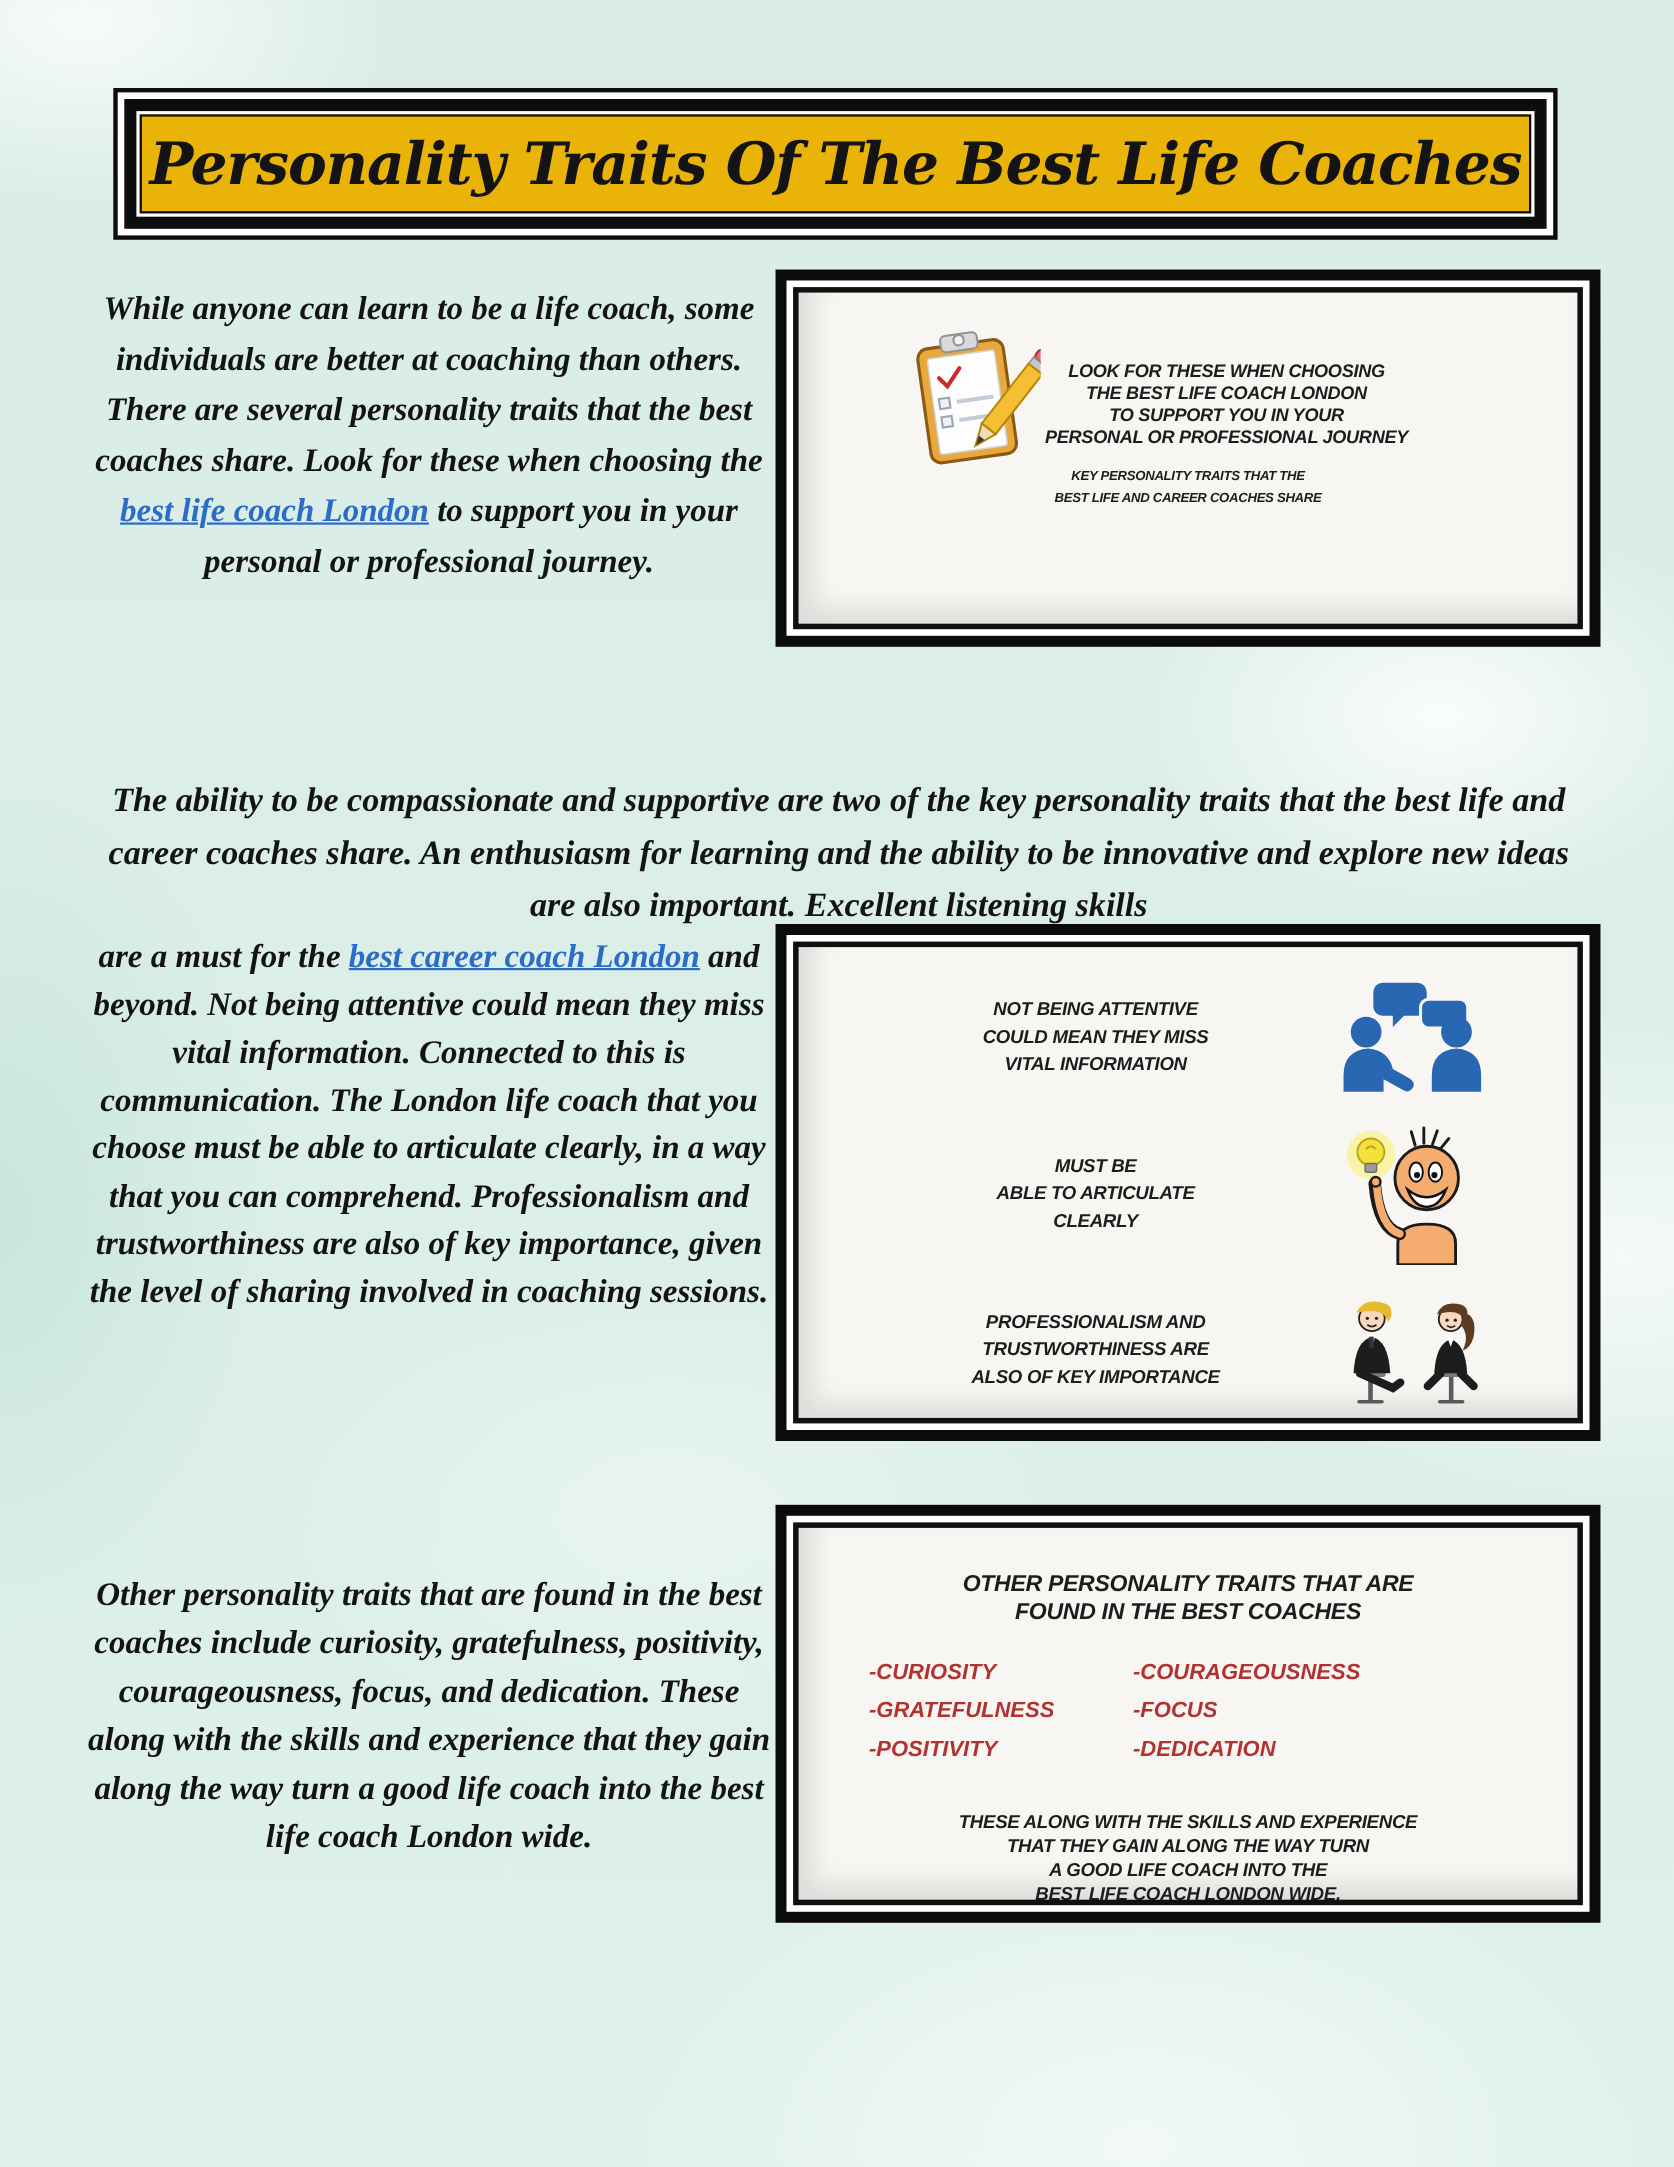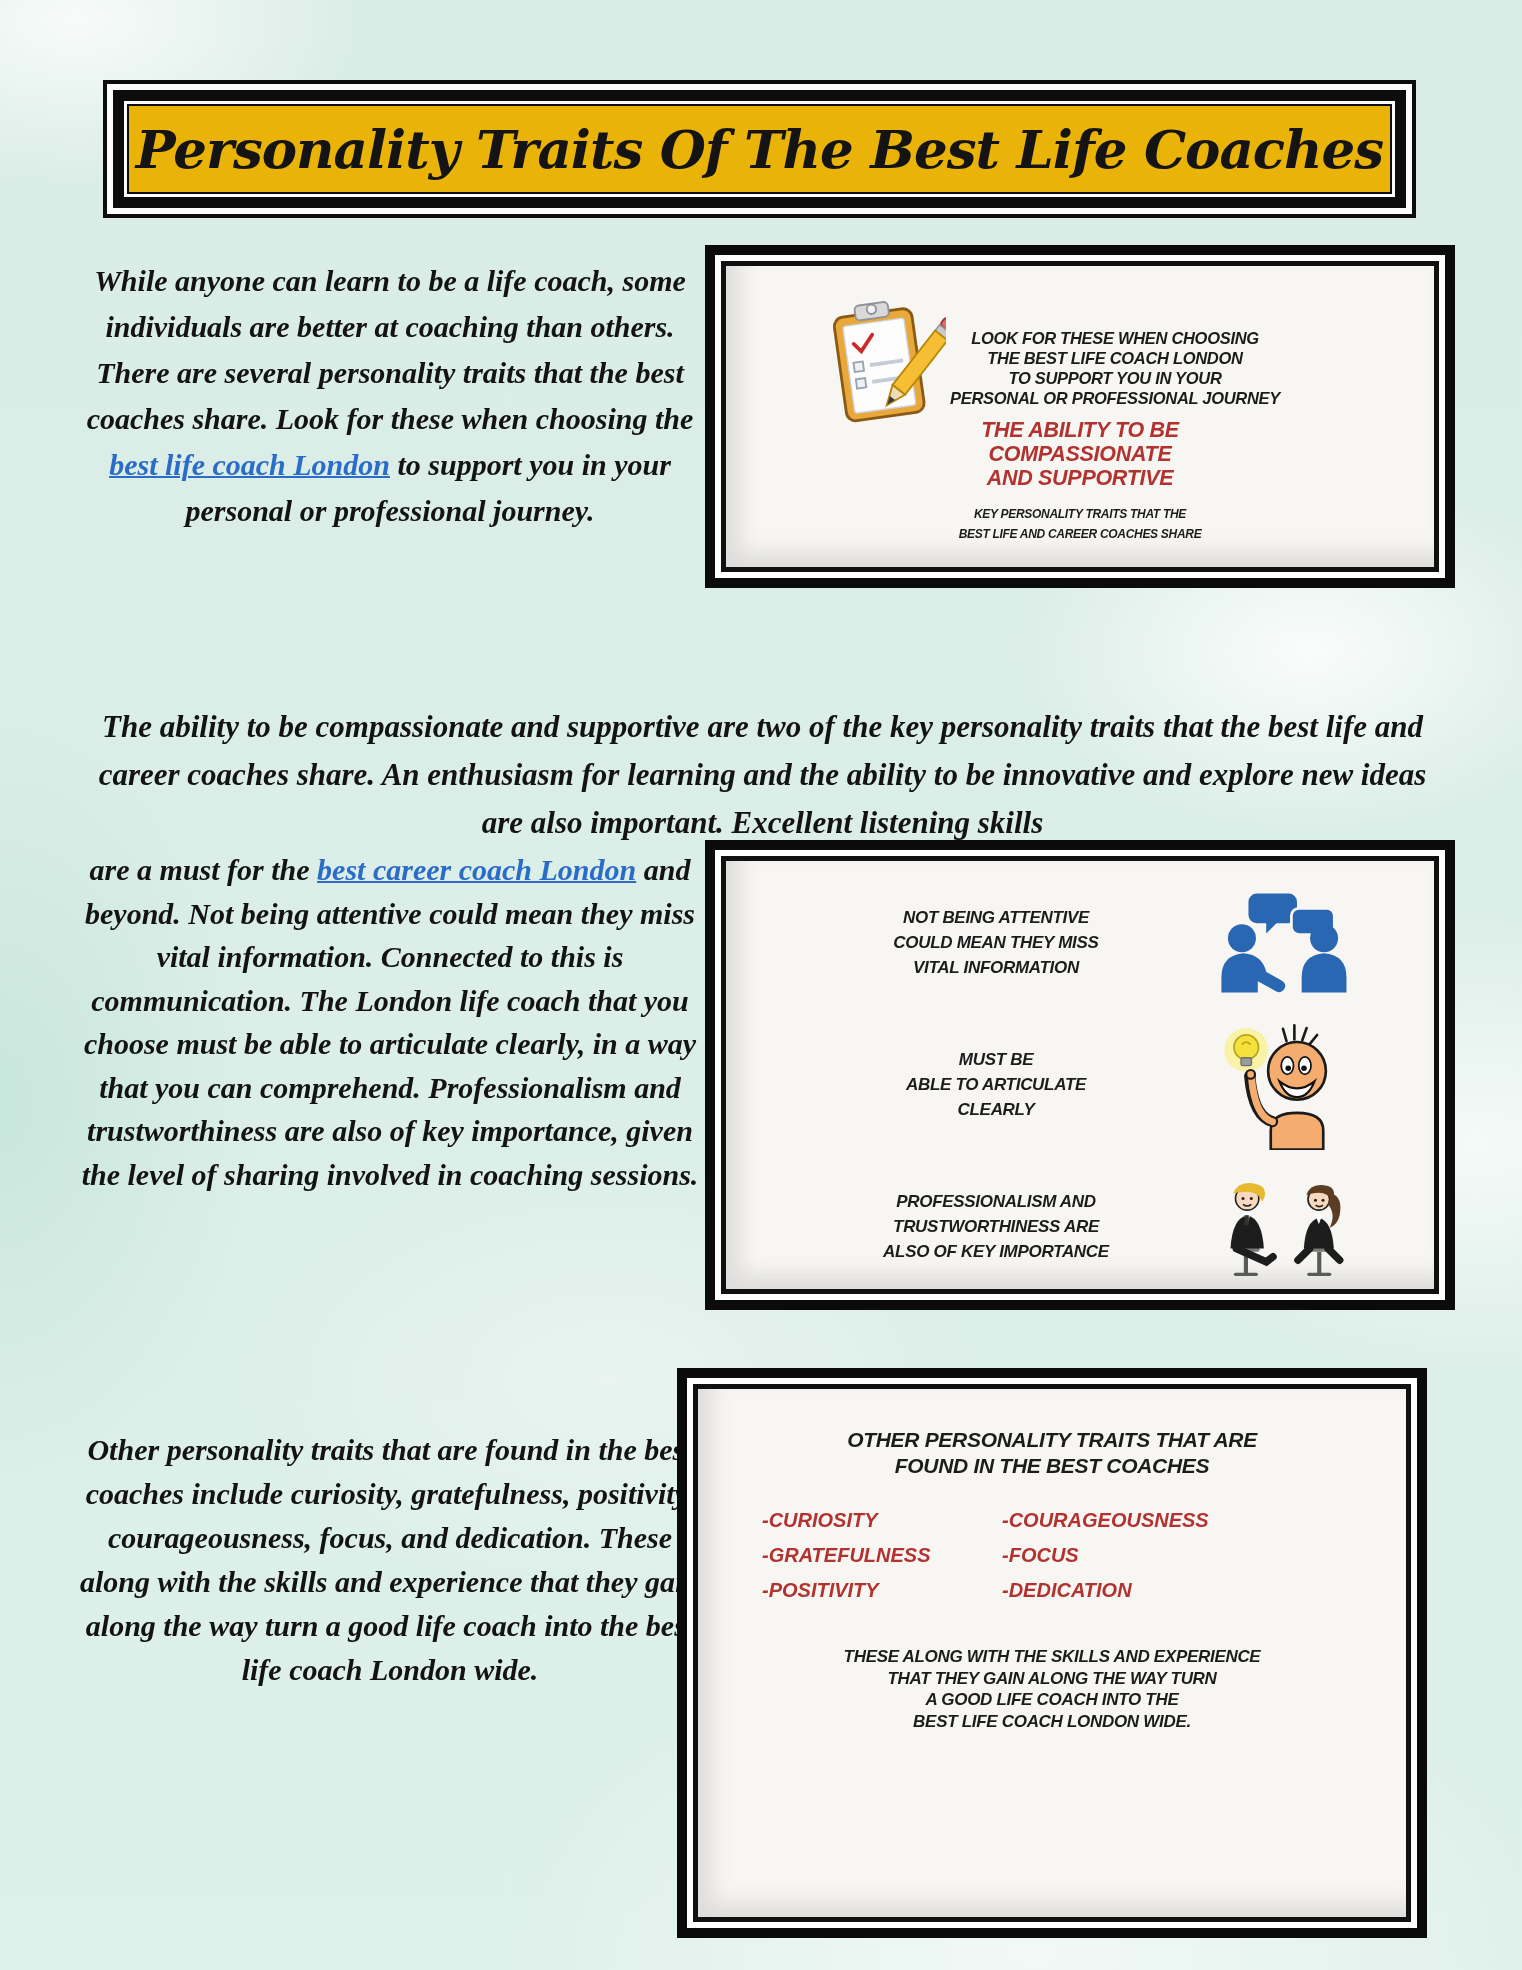--- a/index.html
+++ b/index.html
@@ -87,23 +87,20 @@
             <rect x="88" y="35" width="17" height="74" fill="#f6bf33" stroke="#b8860b" stroke-width="2"></rect>
             <polygon points="88,109 105,109 96.5,130" fill="#efdcb5" stroke="#b8860b" stroke-width="2"></polygon>
             <polygon points="93,120 100,120 96.5,129" fill="#3a3a3a"></polygon>
           </g>
         </svg>
       </div>
       <div class="marker b1-heading">LOOK FOR THESE WHEN CHOOSING
 THE BEST LIFE COACH LONDON
 TO SUPPORT YOU IN YOUR
 PERSONAL OR PROFESSIONAL JOURNEY</div>
-      <div class="marker red b1-highlight">THE ABILITY TO BE
-COMPASSIONATE
-AND SUPPORTIVE</div>
       <div class="marker b1-footer">KEY PERSONALITY TRAITS THAT THE
 BEST LIFE AND CAREER COACHES SHARE</div>
     </div>
   </div>
 
   <p class="body-text" style="left:80px;top:672px;width:1365px;font-size:31px;line-height:48px;">The ability to be compassionate and supportive are two of the key personality traits that the best life and career coaches share. An enthusiasm for learning and the ability to be innovative and explore new ideas are also important. Excellent listening skills</p>
 
   <p class="body-text" style="left:72px;top:818px;width:636px;line-height:43.5px;"><span>are a must for the </span><a>best career coach London</a><span> and beyond. Not being attentive could mean they miss vital information. Connected to this is communication. The London life coach that you choose must be able to articulate clearly, in a way that you can comprehend. Professionalism and trustworthiness are also of key importance, given the level of sharing involved in coaching sessions.</span></p>
 
   <div class="panel" style="left:705px;top:840px;width:750px;height:470px;">
@@ -192,21 +189,21 @@
             <path d="M122 92 l-14 14 M144 92 l14 14" stroke="#1d1d1d" stroke-width="9" stroke-linecap="round"></path>
           </svg>
         </div>
       </div>
 
     </div>
   </div>
 
   <p class="body-text" style="left:72px;top:1398px;width:636px;line-height:44px;">Other personality traits that are found in the best coaches include curiosity, gratefulness, positivity, courageousness, focus, and dedication. These along with the skills and experience that they gain along the way turn a good life coach into the best life coach London wide.</p>
 
-  <div class="panel" style="left:677px;top:1368px;width:750px;height:570px;">
+  <div class="panel" style="left:705px;top:1368px;width:750px;height:380px;">
     <div class="panel-inner">
       <div class="marker b3-heading">OTHER PERSONALITY TRAITS THAT ARE
 FOUND IN THE BEST COACHES</div>
       <div class="b3-traits red">
         <div class="b3-col1">
           <div>-CURIOSITY</div>
           <div>-GRATEFULNESS</div>
           <div>-POSITIVITY</div>
         </div>
         <div class="b3-col2">

